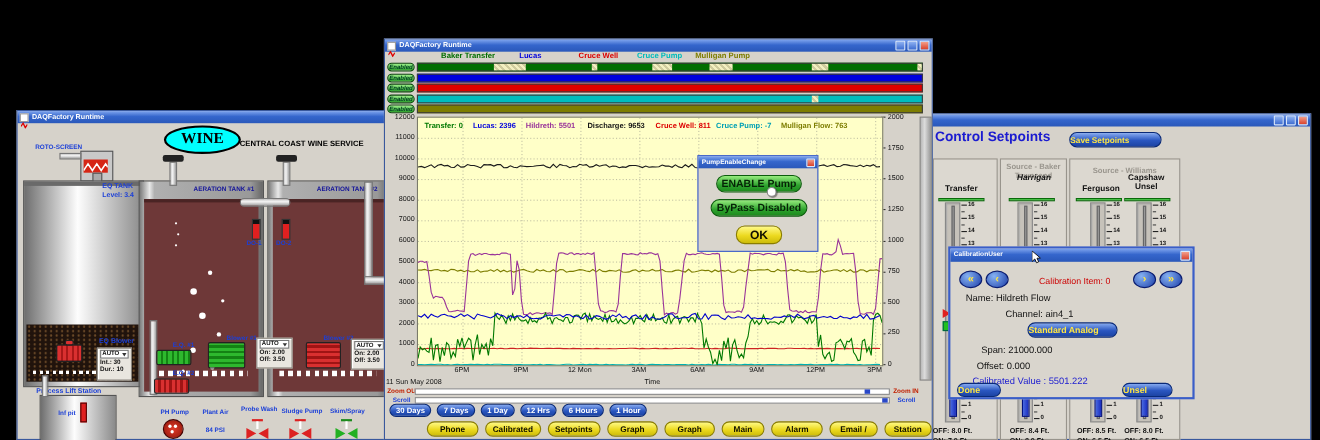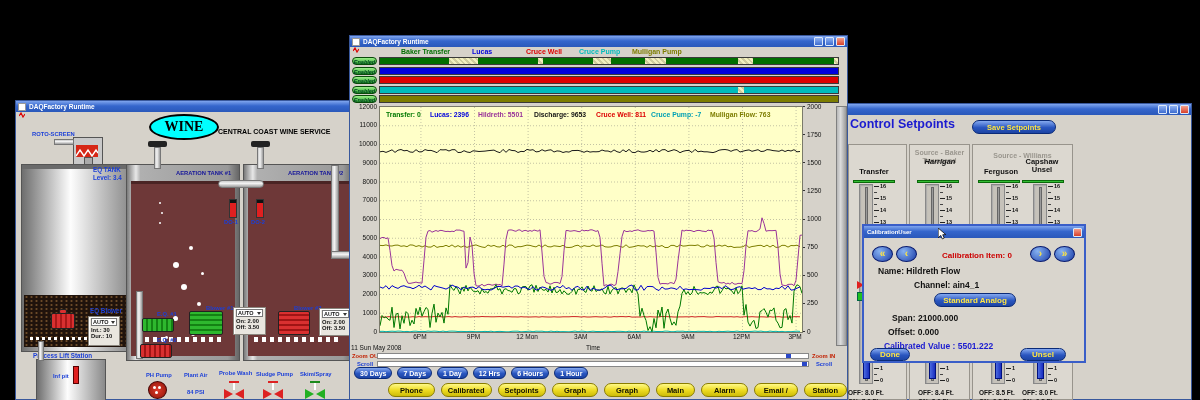--- a/index.html
+++ b/index.html
@@ -5,21 +5,21 @@
   html,body{margin:0;padding:0;background:#000;font-family:"Liberation Sans",sans-serif;}
   #stage{position:relative;width:1200px;height:400px;background:#000;overflow:hidden;}
   .abs{position:absolute;}
   .win{position:absolute;background:#d6d2ca;border:1px solid #39589c;box-sizing:border-box;}
   .tbar{position:absolute;left:0;top:0;right:0;height:11px;background:linear-gradient(180deg,#7fa5ee,#3566cc 45%,#2a58ba);display:flex;align-items:center;padding:0 2px;box-sizing:border-box;}
   .ttl{color:#fff;font-size:6.5px;font-weight:bold;margin-left:3px;white-space:nowrap;}
   .appicon{width:8px;height:8px;background:#fff;border:1px solid #999;box-sizing:border-box;flex:0 0 auto;}
   .tbtns{margin-left:auto;display:flex;}
   .tbtn{width:9px;height:9px;margin-left:2px;border:1px solid #dce8fa;border-radius:1px;background:linear-gradient(#8fb2f2,#3d6cd0);box-sizing:border-box;}
   .tbtn.close{background:linear-gradient(#f4a08c,#d8402a);}
-  .bluepill{background:linear-gradient(#86aaf0,#2a56c0 55%,#1c44a4);border:1px solid #0a2a78;border-radius:7px;color:#fff;font-weight:bold;text-align:center;box-sizing:border-box;}
+  .bluepill{background:linear-gradient(#86aaf0,#2a56c0 55%,#1c44a4);border:1px solid #0a2a78;border-radius:7px;color:#fff;font-weight:bold;box-sizing:border-box;}
   .bluepill.yel{color:#ffe642;}
   .yellowpill{background:linear-gradient(#fffa86,#ecd91f 55%,#cdbc09);border:1px solid #8a7d00;border-radius:8px;color:#101000;font-weight:bold;text-align:center;box-sizing:border-box;}
   .greenpill{background:linear-gradient(#96ec7e,#2ea32e 60%,#1d8a1d);border:1px solid #0c5c0c;border-radius:8px;color:#062406;font-weight:bold;text-align:center;box-sizing:border-box;}
   .enbtn{position:absolute;left:2px;width:25px;height:8px;border-radius:4px;font-size:5.5px;font-style:italic;font-weight:bold;line-height:8px;text-align:center;color:#042;background:linear-gradient(#9cf08a,#2b9e2b);border:1px solid #0a4a0a;box-sizing:border-box;}
   .bar{position:absolute;left:29px;width:460px;height:8px;border:1px solid #3a3a3a;box-sizing:border-box;}
   .bargap{position:absolute;top:0;bottom:0;background:repeating-linear-gradient(45deg,#f2efc0 0 2px,#cfcc9e 2px 4px);}
   .legend{position:absolute;top:12px;font-size:7px;font-weight:bold;}
   .ytick{position:absolute;left:1px;width:26px;text-align:right;font-size:6.5px;color:#111;}
   .rtick{position:absolute;left:457px;width:24px;font-size:6.5px;color:#111;}
   .rtickmark{position:absolute;left:451px;width:4px;height:1px;background:#333;}
@@ -38,21 +38,21 @@
   .sthumb{position:absolute;left:3px;width:7px;height:24px;background:linear-gradient(90deg,#4a6ae0,#1a2ec0);border:1px solid #001080;box-sizing:border-box;}
   .stick{position:absolute;left:15px;width:5px;height:1px;background:#222;}
   .stickm{position:absolute;left:15px;width:3px;height:1px;background:#444;}
   .sticklbl{position:absolute;left:21px;font-size:5.5px;color:#111;font-weight:bold;}
   .greenbar{position:absolute;height:3px;background:linear-gradient(#5ae05a,#0f9a0f);border:1px solid #0a6a0a;box-sizing:border-box;}
   .colname{position:absolute;font-size:7.5px;font-weight:bold;color:#111;text-align:center;line-height:1.1;}
   .grpname{position:absolute;font-size:7px;font-weight:bold;color:#9a968e;text-align:center;line-height:1.15;}
   .offlbl{position:absolute;font-size:6.5px;font-weight:bold;color:#111;white-space:nowrap;}
   .dlg{position:absolute;background:#d9d5cd;border:2px solid #3a5ec8;box-sizing:border-box;}
   .navbtn{position:absolute;width:21px;height:16px;border-radius:50%;background:radial-gradient(circle at 35% 30%,#86b2f2,#1c3ea8);border:1px solid #0a1c70;color:#ffe642;font-weight:bold;font-size:10px;line-height:14px;text-align:center;box-sizing:border-box;}
-  .ctext{font-weight:bold;font-size:8.5px;color:#111;white-space:nowrap;}
+  .ctext{font-weight:normal;font-size:8.5px;color:#111;white-space:nowrap;}
   .valve{position:absolute;width:20px;height:18px;}
   .vtri{position:absolute;top:8px;width:0;height:0;border-top:5px solid transparent;border-bottom:5px solid transparent;}
   .vstem{position:absolute;left:9px;top:2px;width:2px;height:7px;background:#fff;}
   .vbar{position:absolute;left:5px;top:0;width:10px;height:2px;}
   .pumpbody{position:absolute;border:1px solid #222;border-radius:2px;box-sizing:border-box;}
   .bub{position:absolute;background:#fff;border-radius:50%;}
   .pipe{position:absolute;background:linear-gradient(180deg,#c9c9c9,#f4f4f4 40%,#9c9c9c);border:1px solid #777;box-sizing:border-box;}
   .pipev{position:absolute;background:linear-gradient(90deg,#c9c9c9,#f4f4f4 40%,#9c9c9c);border:1px solid #777;box-sizing:border-box;}
   .wm{position:absolute;left:438px;top:286px;font-size:40px;font-weight:bold;letter-spacing:1px;color:rgba(125,125,125,0.38);z-index:6;white-space:nowrap;}
   .slider{position:absolute;height:6px;background:#fff;border:1px solid #888;box-sizing:border-box;}
@@ -640,20 +640,32 @@
       <div class="yellowpill" style="height:14px;font-size:7.5px;line-height:13px;padding:0 6px;">Calibrated</div>
       <div class="yellowpill" style="height:14px;font-size:7.5px;line-height:13px;padding:0 6px;">Setpoints</div>
       <div class="yellowpill" style="height:14px;font-size:7.5px;line-height:13px;padding:0 6px;">Graph South</div>
       <div class="yellowpill" style="height:14px;font-size:7.5px;line-height:13px;padding:0 6px;">Graph North</div>
       <div class="yellowpill" style="height:14px;font-size:7.5px;line-height:13px;padding:0 10px;">Main</div>
       <div class="yellowpill" style="height:14px;font-size:7.5px;line-height:13px;padding:0 6px;">Alarm Status</div>
       <div class="yellowpill" style="height:14px;font-size:7.5px;line-height:13px;padding:0 6px;">Email / Text</div>
       <div class="yellowpill" style="height:14px;font-size:7.5px;line-height:13px;padding:0 8px;">Station</div>
     </div>
 
+    <div class="dlg" style="left:284px;top:105px;width:110px;height:88px;border-width:1px;z-index:5;">
+      <div class="tbar" style="height:11px;">
+        <span class="ttl" style="margin-left:1px;font-size:6px;">PumpEnableChange</span>
+        <div class="tbtns">
+            <div class="tbtn close" style="width:8px;height:8px;"></div>
+          </div>
+      </div>
+      <div class="greenpill" style="position:absolute;left:16px;top:17px;width:78px;height:16px;font-size:9.5px;line-height:15px;">ENABLE Pump</div>
+      <div class="greenpill" style="position:absolute;left:11px;top:39px;width:88px;height:16px;font-size:9.5px;line-height:15px;">ByPass Disabled</div>
+      <div class="yellowpill" style="position:absolute;left:34px;top:63px;width:42px;height:17px;font-size:11px;line-height:16px;">OK</div>
+      <div style="position:absolute;left:62px;top:28px;width:7px;height:7px;background:#fff;border:1px solid #888;border-radius:50%;box-shadow:1px 1px 1px rgba(0,0,0,.4);"></div>
+    </div>
   </div>
 
 
   <div class="dlg" style="left:862px;top:224px;width:224px;height:139px;z-index:7;">
     <div class="tbar" style="height:12px;">
       <span class="ttl" style="margin-left:1px;font-size:6px;">CalibrationUser</span>
       <div class="tbtns">
           <div class="tbtn close"></div>
         </div>
     </div>

